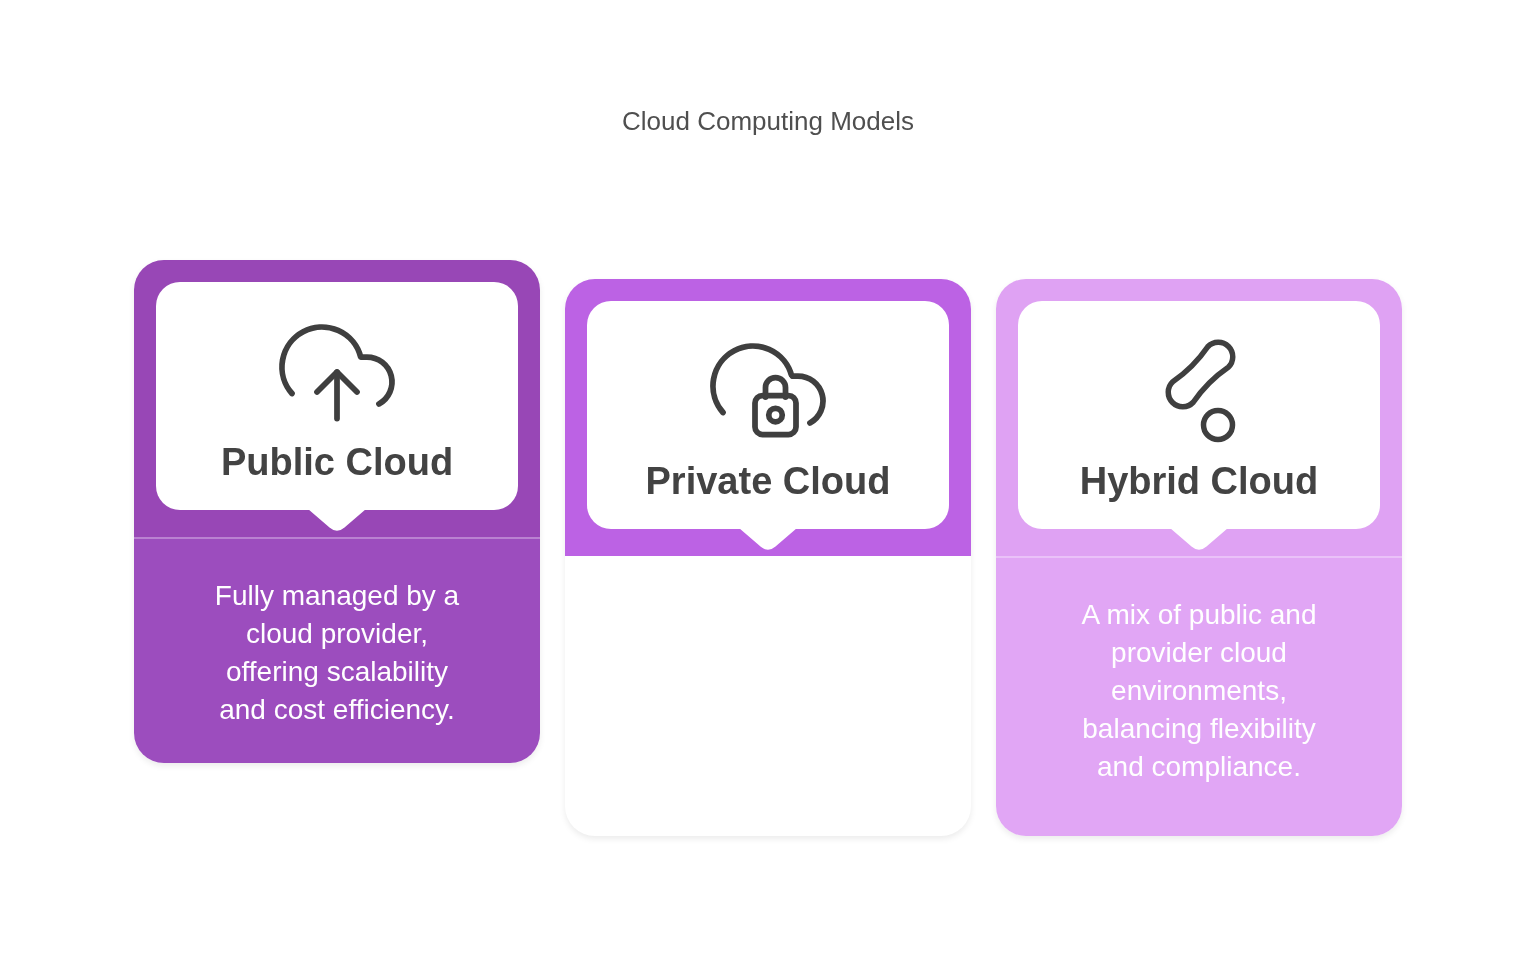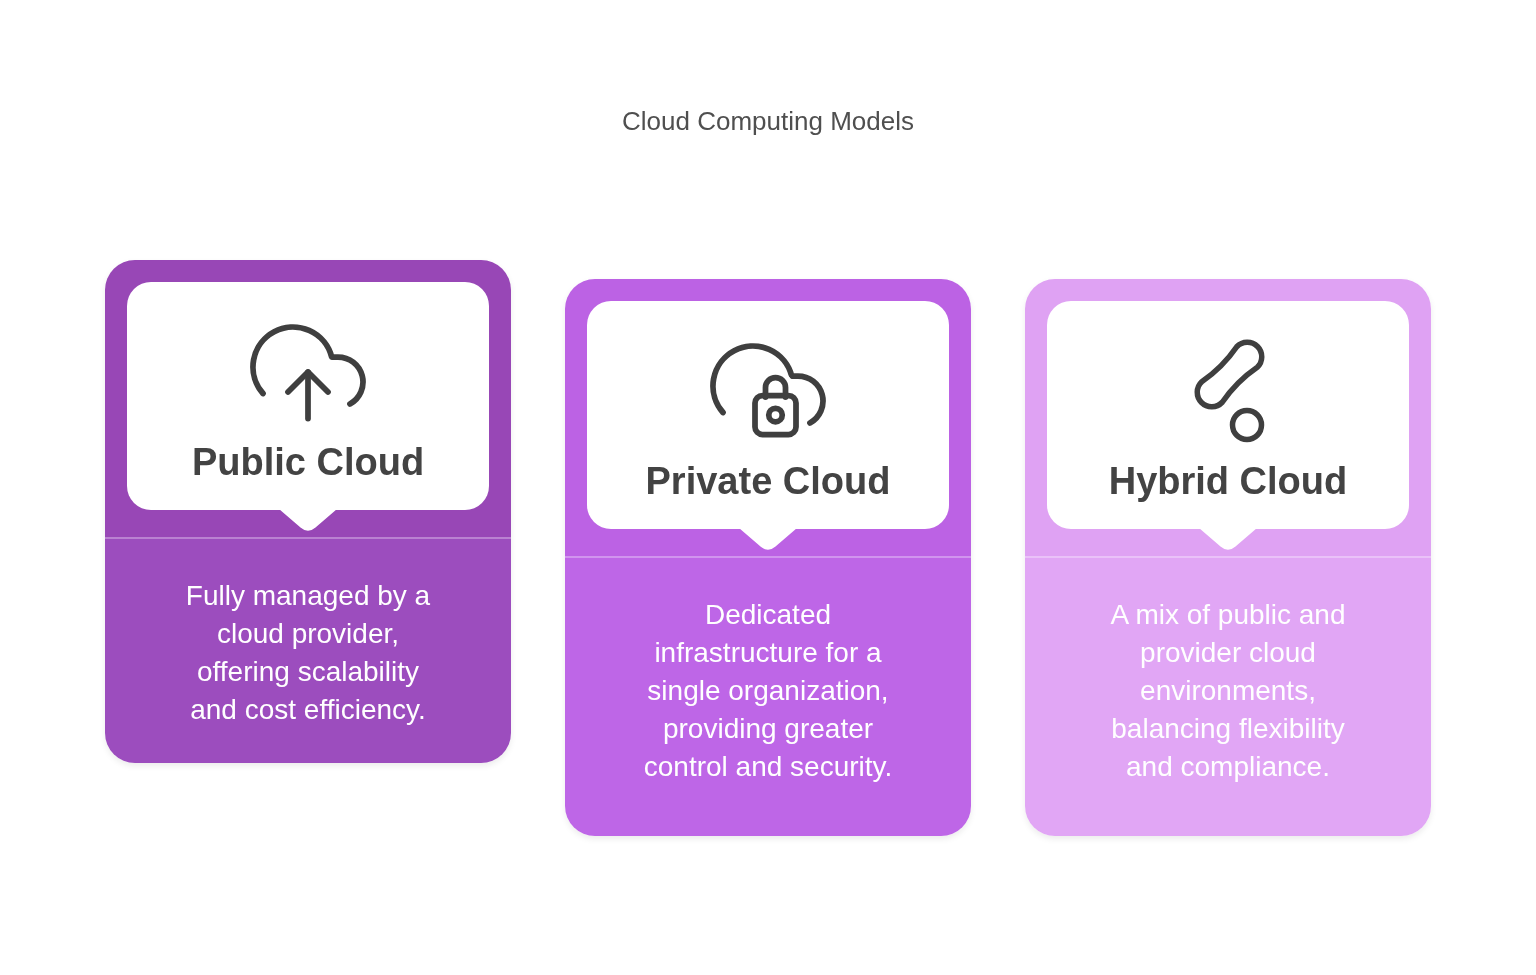--- a/index.html
+++ b/index.html
@@ -18,21 +18,21 @@
   }
 
   .cards-row {
     position: absolute;
     top: 260px;
     left: 0;
     width: 100%;
     display: flex;
     justify-content: center;
     align-items: flex-start;
-    gap: 54px;
+    gap: 25px;
   }
 
   .card {
     width: 406px;
     border-radius: 30px;
     overflow: hidden;
     display: flex;
     flex-direction: column;
     box-shadow: 0 3px 6px rgba(0,0,0,0.08);
   }
@@ -145,27 +145,20 @@
             <rect x="9.4" y="12.9" width="8.2" height="7.8" rx="1.5" stroke="#3f3f3f" stroke-width="1.15"></rect>
             <circle cx="13.5" cy="16.8" r="1.35" stroke="#3f3f3f" stroke-width="1.15"></circle>
           </svg>
         </div>
         <div class="card-title">Private Cloud</div>
       </div>
       <svg class="tail" width="58" height="26" viewBox="0 0 58 26">
         <path d="M0 0 H58 L36.5 18.5 Q29 25 21.5 18.5 Z" fill="#ffffff"></path>
       </svg>
     </div>
-    <div class="card-body">
-      <p class="card-desc">Dedicated
-infrastructure for a
-single organization,
-providing greater
-control and security.</p>
-    </div>
   </section>
 
   <section class="card h-tall" style="--header: #dfa2f3; --body: #e1a6f5; --text: #ffffff;">
     <div class="card-header">
       <div class="bubble">
         <div class="icon-box">
           <svg class="icon-svg" width="120" height="120" viewBox="0 0 24 24" fill="none" stroke="#3f3f3f" stroke-width="1.1" stroke-linecap="round" stroke-linejoin="round">
             <path d="M13.75 3.15 A2.9 2.9 0 1 1 17.85 7.25 Q13.7 10.1 10.85 14.25 A2.9 2.9 0 1 1 6.75 10.15 Q10.9 7.3 13.75 3.15 Z"></path>
             <circle cx="15.8" cy="18.8" r="2.9"></circle>
           </svg>

